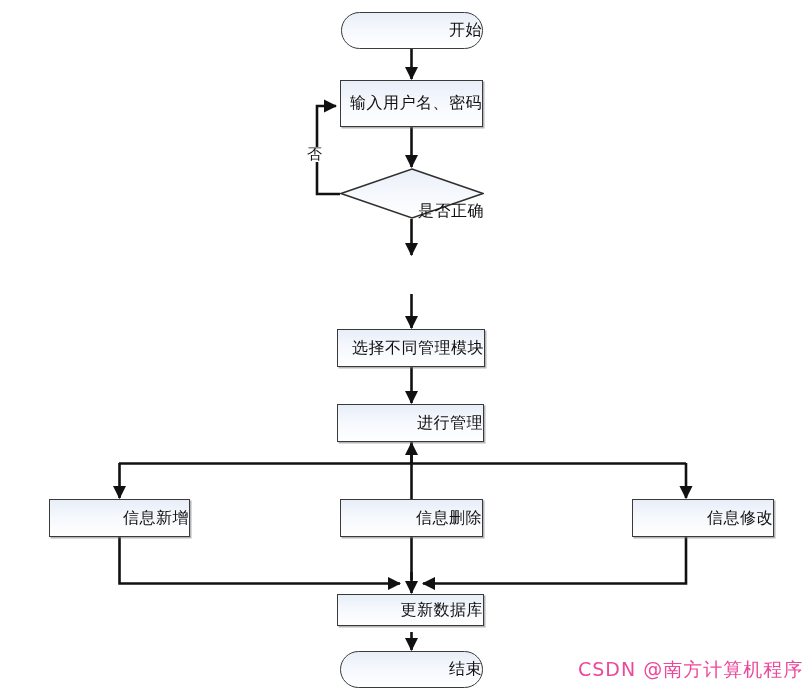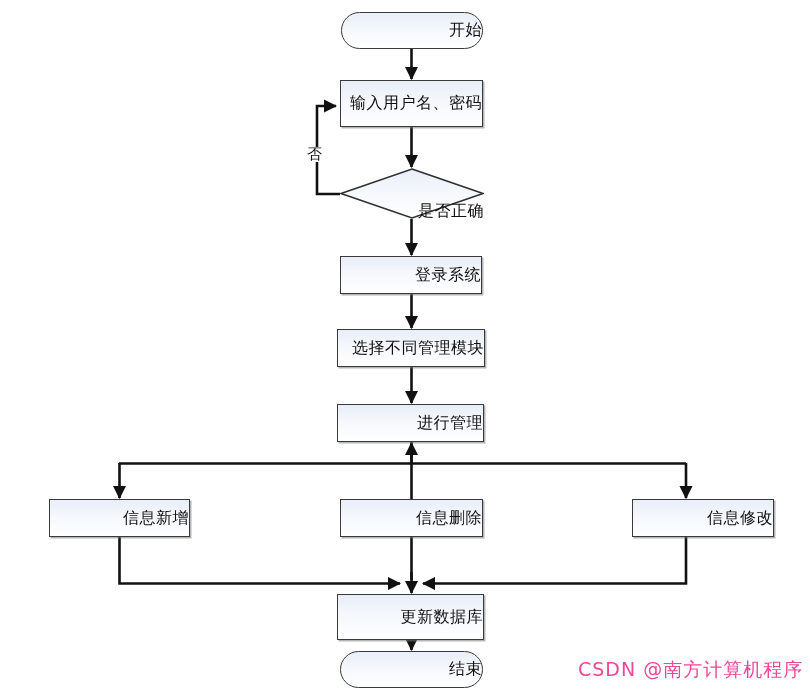--- a/index.html
+++ b/index.html
@@ -149,23 +149,20 @@
       </defs>
       <polygon points="72,1 143,25.5 72,50 1,25.5" fill="url(#diaGrad)" stroke="#2f2f2f" stroke-width="1.6"></polygon>
     </svg>
     <span class="dia-label">是否正确</span>
   </div>
 
   <div class="edge-label" style="left:306px; top:147px;">
     <span>否</span>
   </div>
 
-  <div class="node process" style="left:340px; top:256px; width:142px; height:38px;">
-    <span>登录系统</span>
-  </div>
 
   <div class="node process" style="left:337px; top:329px; width:148px; height:38px;">
     <span>选择不同管理模块</span>
   </div>
 
   <div class="node process" style="left:337px; top:404px; width:147px; height:38px;">
     <span>进行管理</span>
   </div>
 
   <div class="node process" style="left:49px; top:499px; width:141px; height:38px;">
@@ -173,21 +170,21 @@
   </div>
 
   <div class="node process" style="left:340px; top:499px; width:143px; height:38px;">
     <span>信息删除</span>
   </div>
 
   <div class="node process" style="left:632px; top:499px; width:142px; height:38px;">
     <span>信息修改</span>
   </div>
 
-  <div class="node process" style="left:337px; top:594px; width:147px; height:46px;">
+  <div class="node process" style="left:337px; top:594px; width:147px; height:32px;">
     <span>更新数据库</span>
   </div>
 
   <div class="node terminator" style="left:340px; top:651px; width:143px; height:37px;">
     <span>结束</span>
   </div>
 
   <div class="watermark" style="left:578px; top:657px;">
     <span>CSDN @南方计算机程序</span>
   </div>

